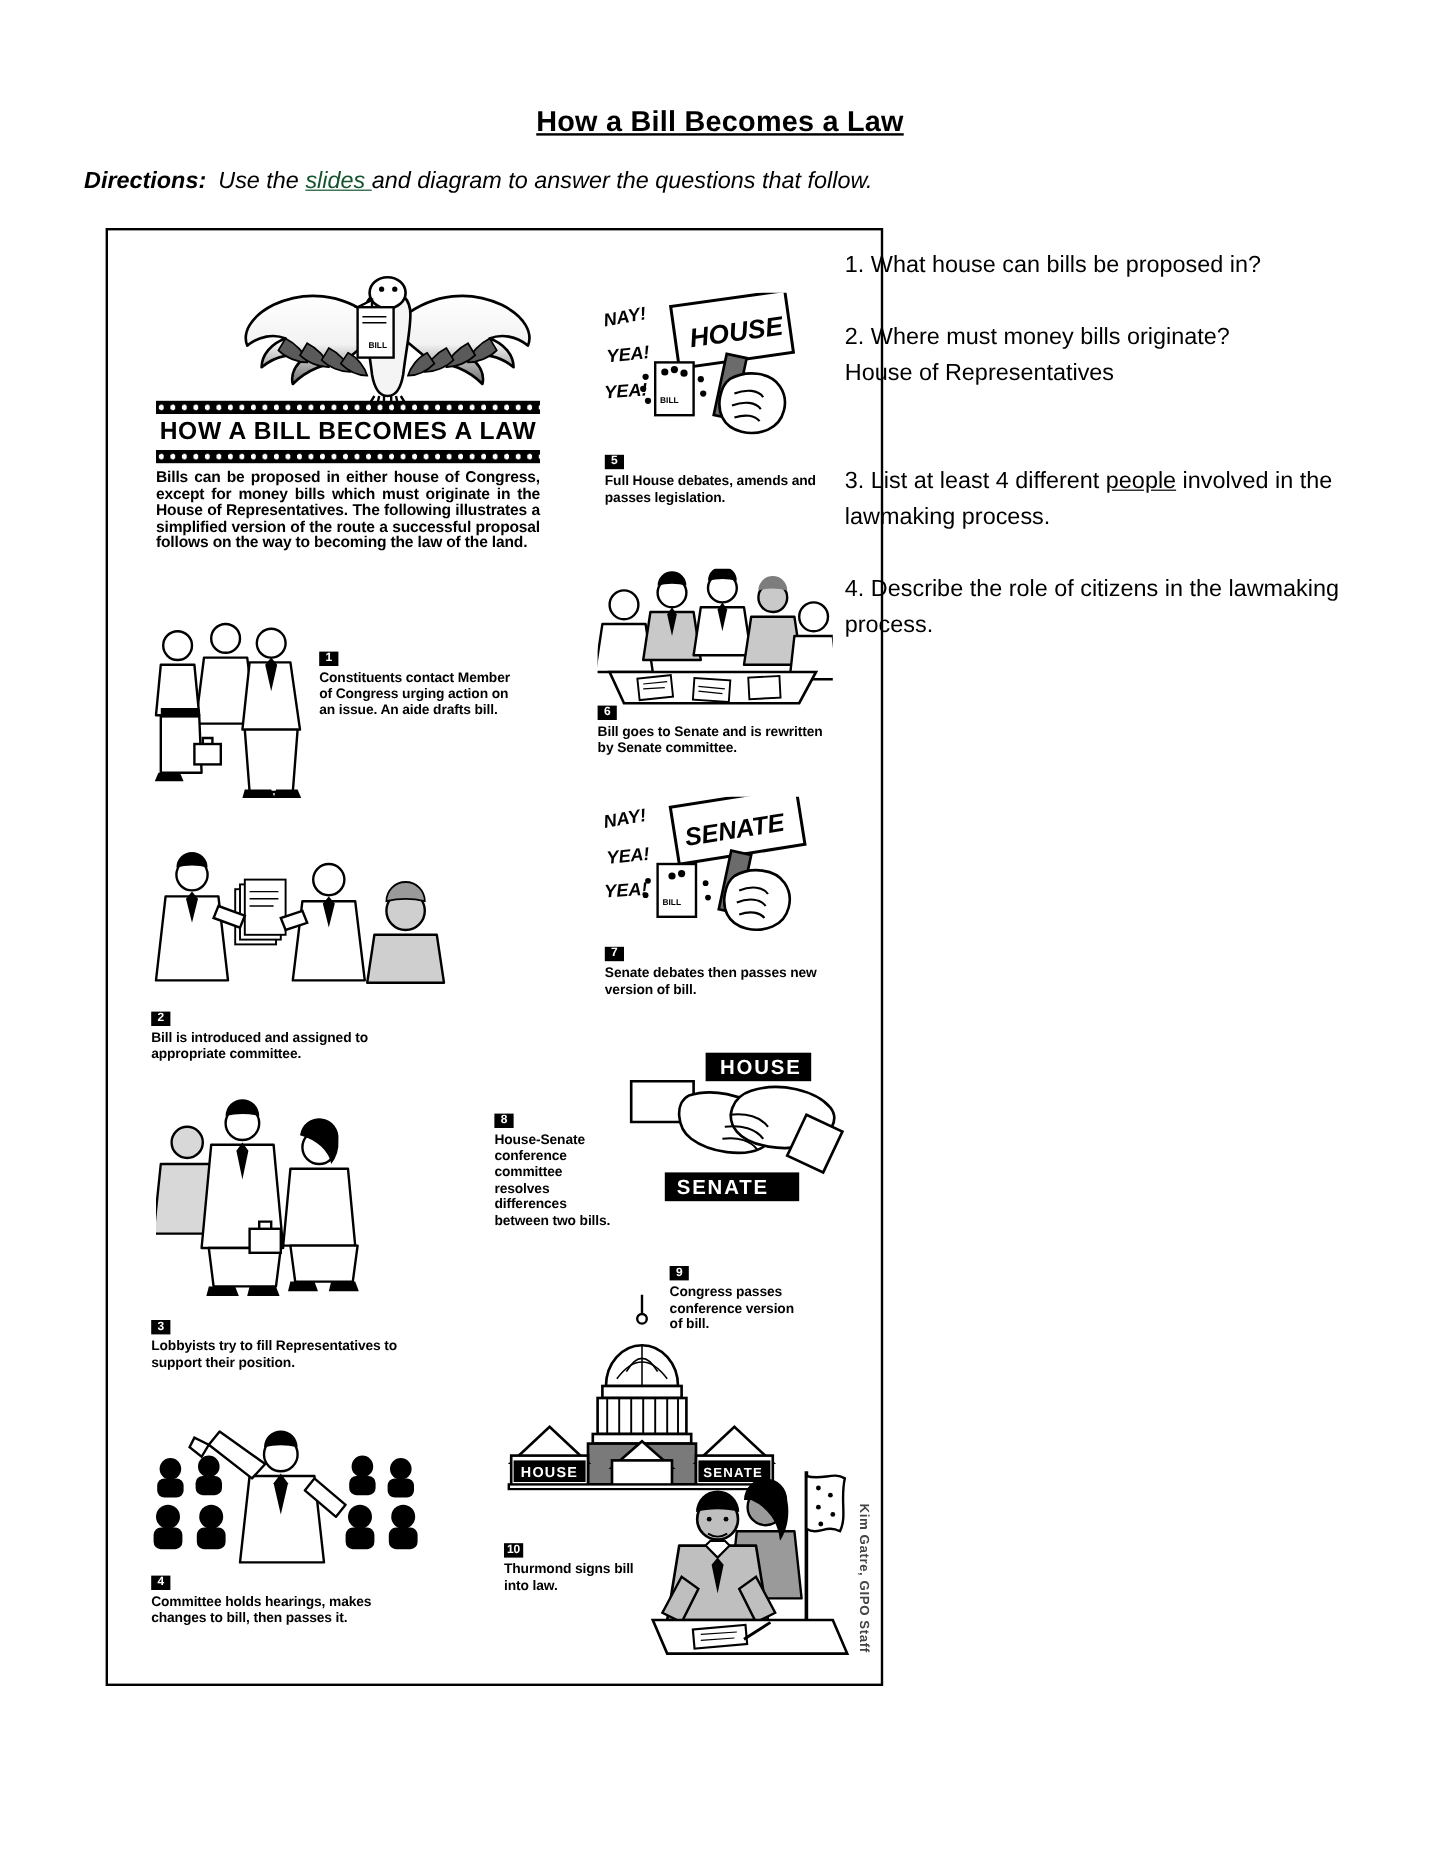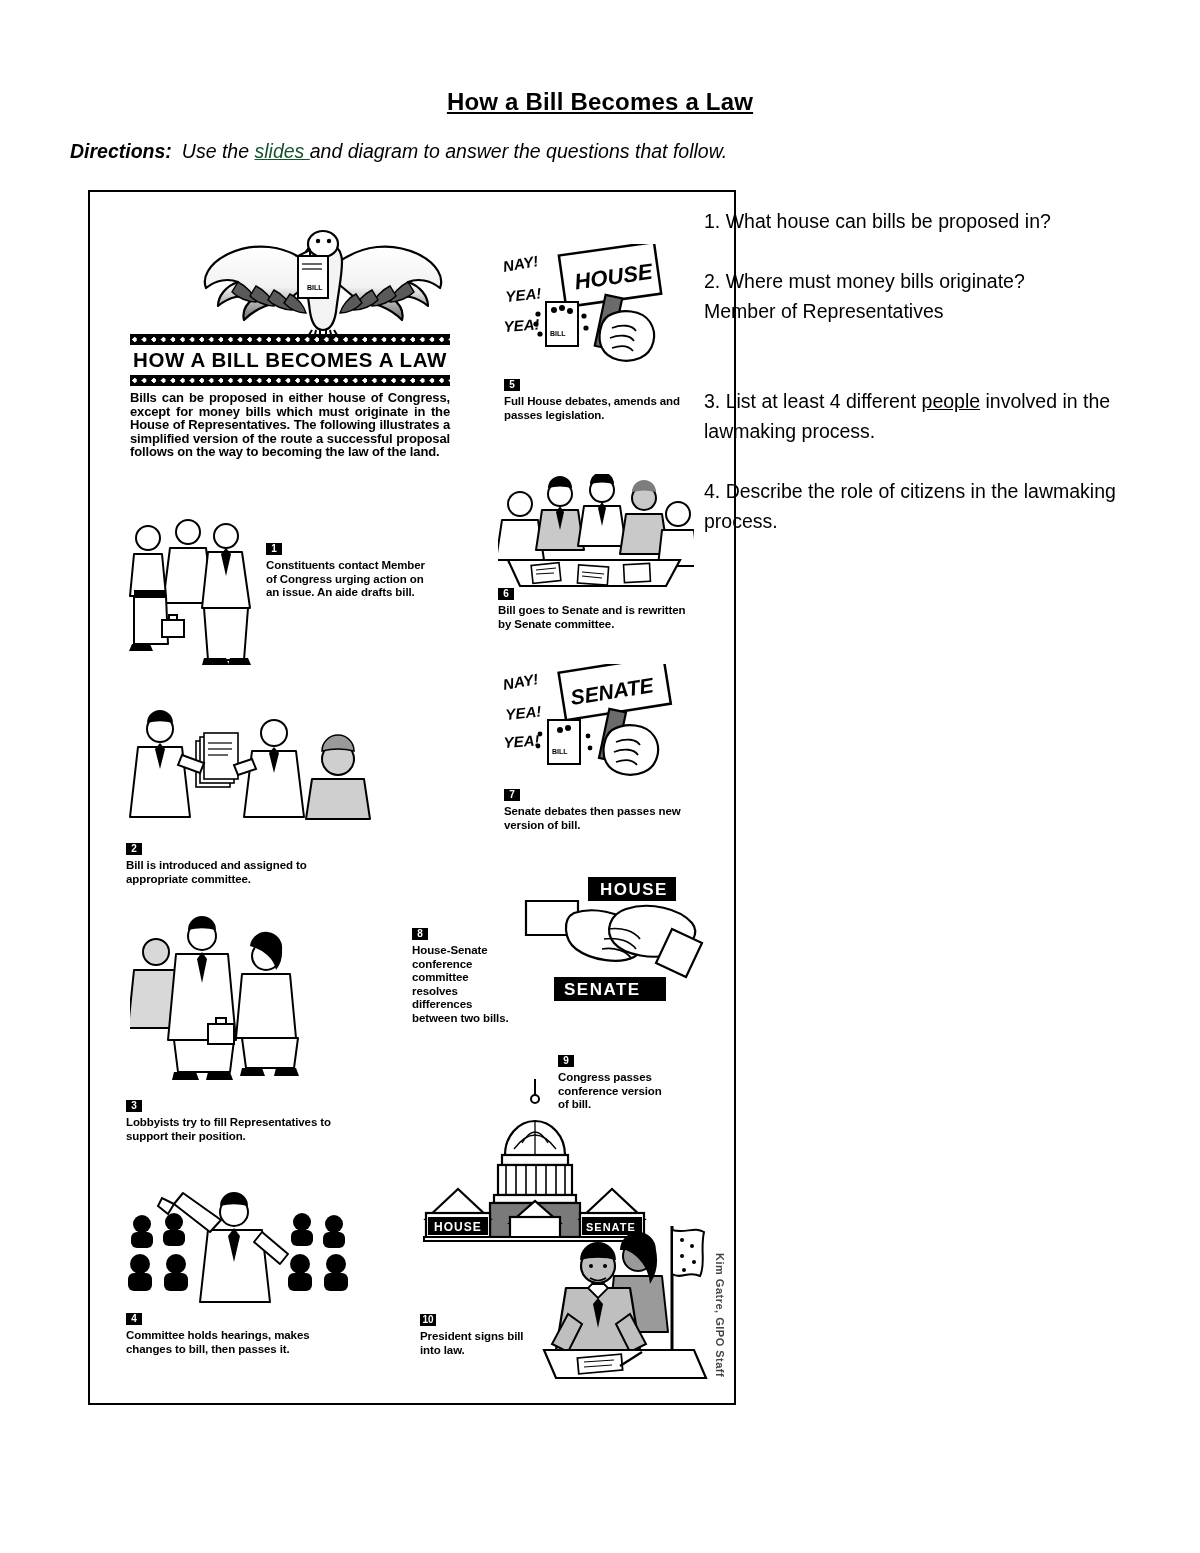--- a/index.html
+++ b/index.html
@@ -575,23 +575,23 @@
           <text x="176" y="154" font-family="Liberation Sans, sans-serif" font-size="11" font-weight="bold" fill="#fff" letter-spacing="1">SENATE</text>
 
           <rect x="14" y="160" width="222" height="4" fill="#fff" stroke="#000" stroke-width="2"></rect>
         </svg>
       </div>
       <div class="cap" style="left:468px; top:862px; width:110px;">
         <span class="num">9</span>
         <span class="txt">Congress passes conference version of bill.</span>
       </div>
 
-      <div class="cap" style="left:330px; top:1121px; width:110px;">
+      <div class="cap" style="left:330px; top:1093px; width:110px;">
         <span class="num">10</span>
-        <span class="txt">President signs bill into law.</span>
+        <span class="txt">Thurmond signs bill into law.</span>
       </div>
       <div class="art" style="left:452px; top:1030px;">
         <svg width="168" height="176" viewBox="0 0 168 176">
 
           <line x1="130" y1="4" x2="130" y2="130" stroke="#000" stroke-width="3"></line>
           <path d="M130 8 c14 4 22 -4 32 2 c-4 18 2 32 -4 44 c-12 -6 -18 4 -28 -2 z" fill="#fff" stroke="#000" stroke-width="2"></path>
           <g fill="#000">
             <circle cx="140" cy="18" r="2"></circle>
               <circle cx="150" cy="24" r="2"></circle>
             <circle cx="140" cy="34" r="2"></circle>
@@ -641,21 +641,21 @@
   <div class="qa">
 
     <div class="q-block">
       <p class="q">1.  What house can bills be proposed in?</p>
     </div>
 
     <div class="gap-sm"></div>
 
     <div class="q-block">
       <p class="q">2.  Where must money bills originate?</p>
-      <p class="a">Member of Representatives</p>
+      <p class="a">House of Representatives</p>
     </div>
 
     <div class="gap-lg"></div>
 
     <div class="q-block">
       <p class="q"><span>3.  List at least 4 different </span><u>people</u><span> involved in the lawmaking process.</span></p>
     </div>
 
     <div class="gap-sm"></div>
 

